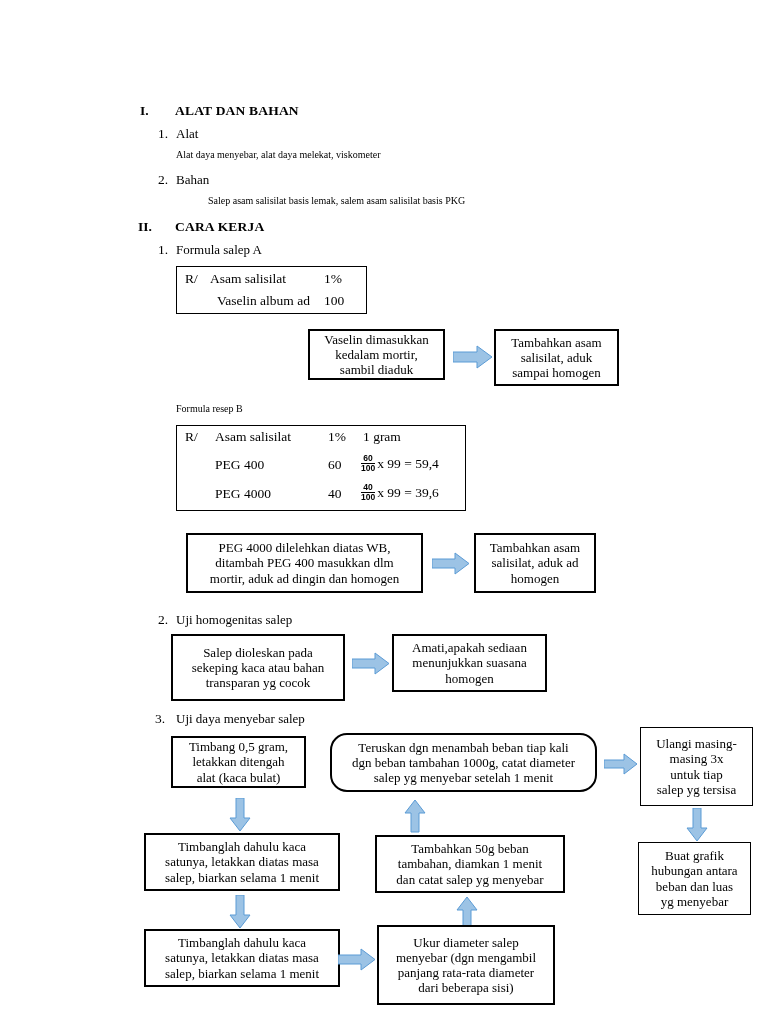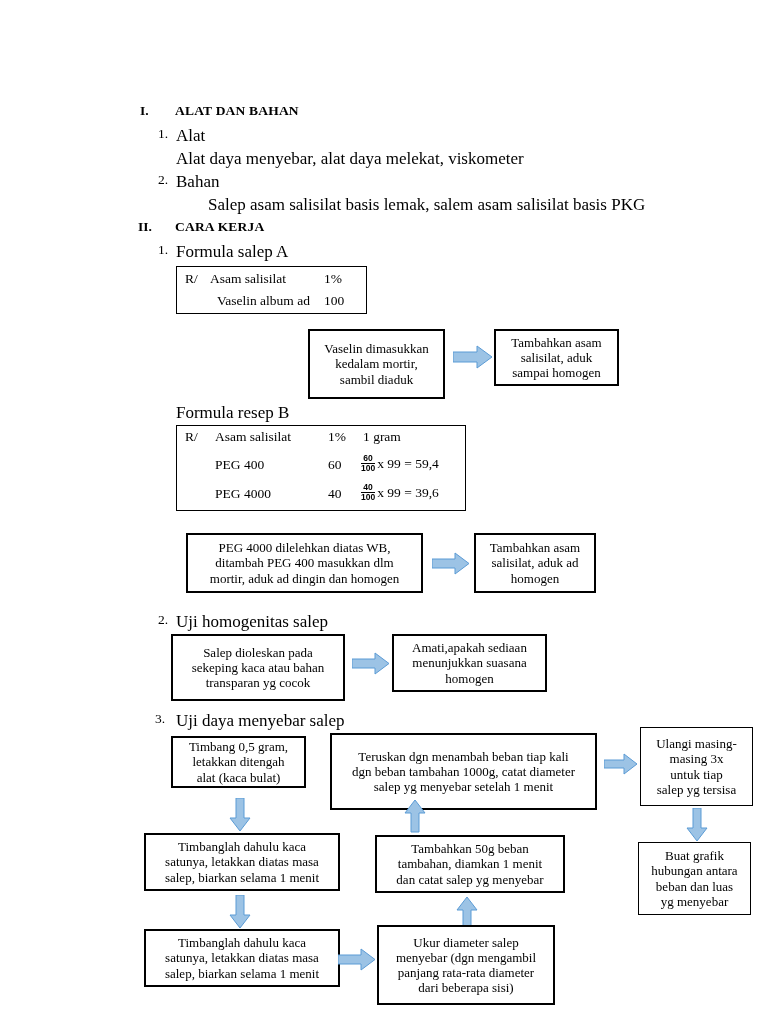--- a/index.html
+++ b/index.html
@@ -31,30 +31,30 @@
     letter-spacing: 0.2px;
     white-space: nowrap;
   }
   .roman-num {
     position: absolute;
     font-weight: bold;
     font-size: 13.5px;
   }
   .num-item {
     position: absolute;
-    font-size: 17px;
+    font-size: 13px;
     white-space: nowrap;
   }
   .num-marker {
     position: absolute;
     font-size: 13.5px;
   }
   .plain-line {
     position: absolute;
-    font-size: 17px;
+    font-size: 10px;
     white-space: nowrap;
   }
 
   
   .rx-box {
     position: absolute;
     border: 1px solid #000;
     box-sizing: border-box;
     background: #fff;
   }
@@ -133,21 +133,21 @@
 
   <div class="rx-box" style="left:176px; top:266px; width:191px; height:48px;">
     <div class="rx-row" style="left:8px; top:4px;">R/</div>
     <div class="rx-row" style="left:33px; top:4px;">Asam salisilat</div>
     <div class="rx-row" style="left:147px; top:4px;">1%</div>
 
     <div class="rx-row" style="left:33px; top:26px;margin-left:7px;">Vaselin album ad</div>
     <div class="rx-row" style="left:147px; top:26px;">100</div>
   </div>
 
-  <div class="fbox" style="left:308px; top:329px; width:137px; height:70px;">
+  <div class="fbox" style="left:308px; top:329px; width:137px; height:51px;">
     <div class="inner">
       <div>Vaselin dimasukkan</div>
       <div>kedalam mortir,</div>
       <div>sambil diaduk</div>
     </div>
   </div>
 
   <div class="arrow" style="left:453px; top:345px;">
     <svg width="40" height="24" viewBox="0 0 40 24">
       <polygon points="0,7 24,7 24,1 39,12 24,23 24,17 0,17" fill="#9cc3e5" stroke="#5b9bd5" stroke-width="1"></polygon>
@@ -241,21 +241,21 @@
   <div class="num-item" style="left:176px; top:711px;">Uji daya menyebar salep</div>
 
   <div class="fbox" style="left:171px; top:736px; width:135px; height:52px;">
     <div class="inner">
       <div>Timbang 0,5 gram,</div>
       <div>letakkan ditengah</div>
       <div>alat (kaca bulat)</div>
     </div>
   </div>
 
-  <div class="fbox" style="left:330px; top:733px; width:267px; height:77px;">
+  <div class="fbox" style="left:330px; top:733px; width:267px; height:59px;border-radius:17px;">
     <div class="inner">
       <div>Teruskan dgn menambah beban tiap kali</div>
       <div>dgn beban tambahan 1000g, catat diameter</div>
       <div>salep yg menyebar setelah 1 menit</div>
     </div>
   </div>
 
   <div class="arrow" style="left:604px; top:753px;">
     <svg width="34" height="22" viewBox="0 0 34 22">
       <polygon points="0,7 20,7 20,1 33,11 20,21 20,15 0,15" fill="#9cc3e5" stroke="#5b9bd5" stroke-width="1"></polygon>

